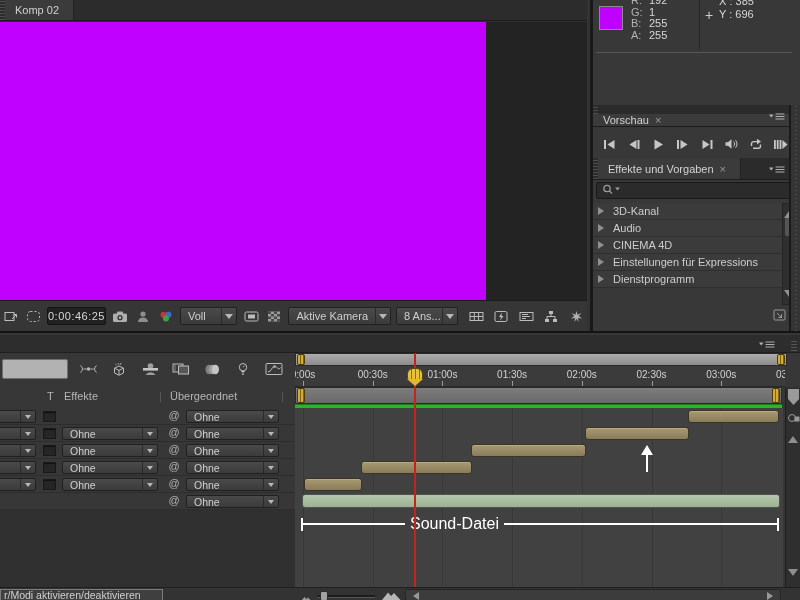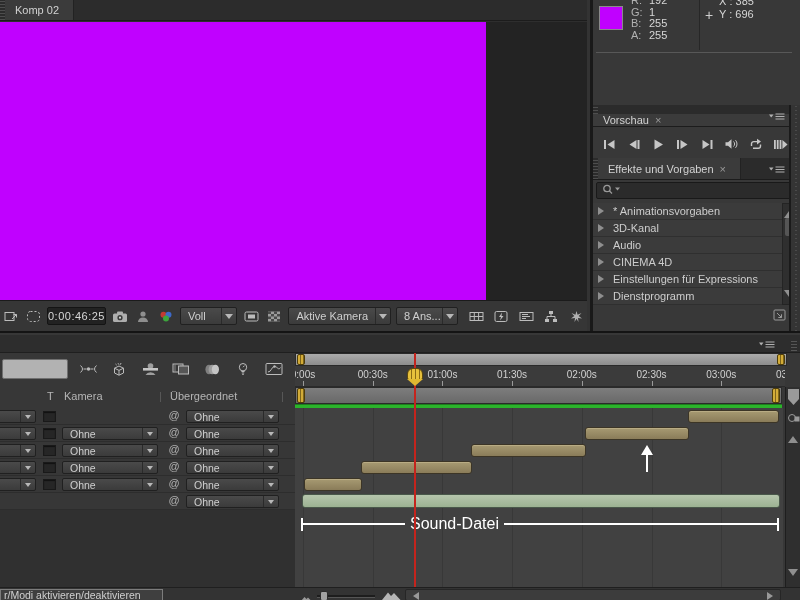--- a/index.html
+++ b/index.html
@@ -361,24 +361,20 @@
     <div id="search-box">
         <span id="search-ic"><svg width="22" height="13">
             <circle cx="6" cy="5.5" r="3.2" stroke="#9a9a9a" stroke-width="1.3" fill="none"></circle>
             <path d="M8.3 7.8 L11 10.5" stroke="#9a9a9a" stroke-width="1.3"></path>
             <path d="M14 4.5 h5 L16.5 7.5 Z" fill="#9a9a9a"></path>
           </svg></span>
       </div>
     <div id="effects-list">
         <div class="erow">
           <div class="etri"></div>
-          <div class="elab">* Animationsvorgaben</div>
-        </div>
-        <div class="erow">
-          <div class="etri"></div>
           <div class="elab">3D-Kanal</div>
         </div>
         <div class="erow">
           <div class="etri"></div>
           <div class="elab">Audio</div>
         </div>
         <div class="erow">
           <div class="etri"></div>
           <div class="elab">CINEMA 4D</div>
         </div>
@@ -473,21 +469,21 @@
     </div>
     <div class="abs" id="ruler"><span id="ruler-labels"><div class="rlabel" style="left: 8px;">0:00s</div><div class="rtick" style="left: 8px;"></div><div class="rlabel" style="left: 77.7px;">00:30s</div><div class="rtick" style="left: 77.7px;"></div><div class="rlabel" style="left: 147.4px;">01:00s</div><div class="rtick" style="left: 147.4px;"></div><div class="rlabel" style="left: 217.1px;">01:30s</div><div class="rtick" style="left: 217.1px;"></div><div class="rlabel" style="left: 286.8px;">02:00s</div><div class="rtick" style="left: 286.8px;"></div><div class="rlabel" style="left: 356.5px;">02:30s</div><div class="rtick" style="left: 356.5px;"></div><div class="rlabel" style="left: 426.2px;">03:00s</div><div class="rtick" style="left: 426.2px;"></div><div class="rlabel" style="left: 495.9px;">03:30s</div></span></div>
     <div class="abs" id="workarea">
       <div class="wa-handle" style="left:1px"></div>
       <div class="wa-handle" style="right:1px"></div>
     </div>
     <div class="abs" id="greenline" style="background: rgb(43, 179, 43);"></div>
 
     <div class="abs" id="tl-header">
       <span class="abs" style="left:47px;top:3px">T</span>
-      <span class="abs" style="left:64px;top:3px">Kamera</span>
+      <span class="abs" style="left:64px;top:3px">Effekte</span>
       <span class="hsep" style="left:159px">|</span>
       <span class="abs" style="left:170px;top:3px">Übergeordnet</span>
       <span class="hsep" style="left:281px">|</span>
     </div>
     <div class="abs" id="tl-left-rows">
         <div class="lrow">
           <div class="dd cell-dd dd-mode">
             <div class="dd-l"></div>
             <div class="dd-a"></div>
           </div>

